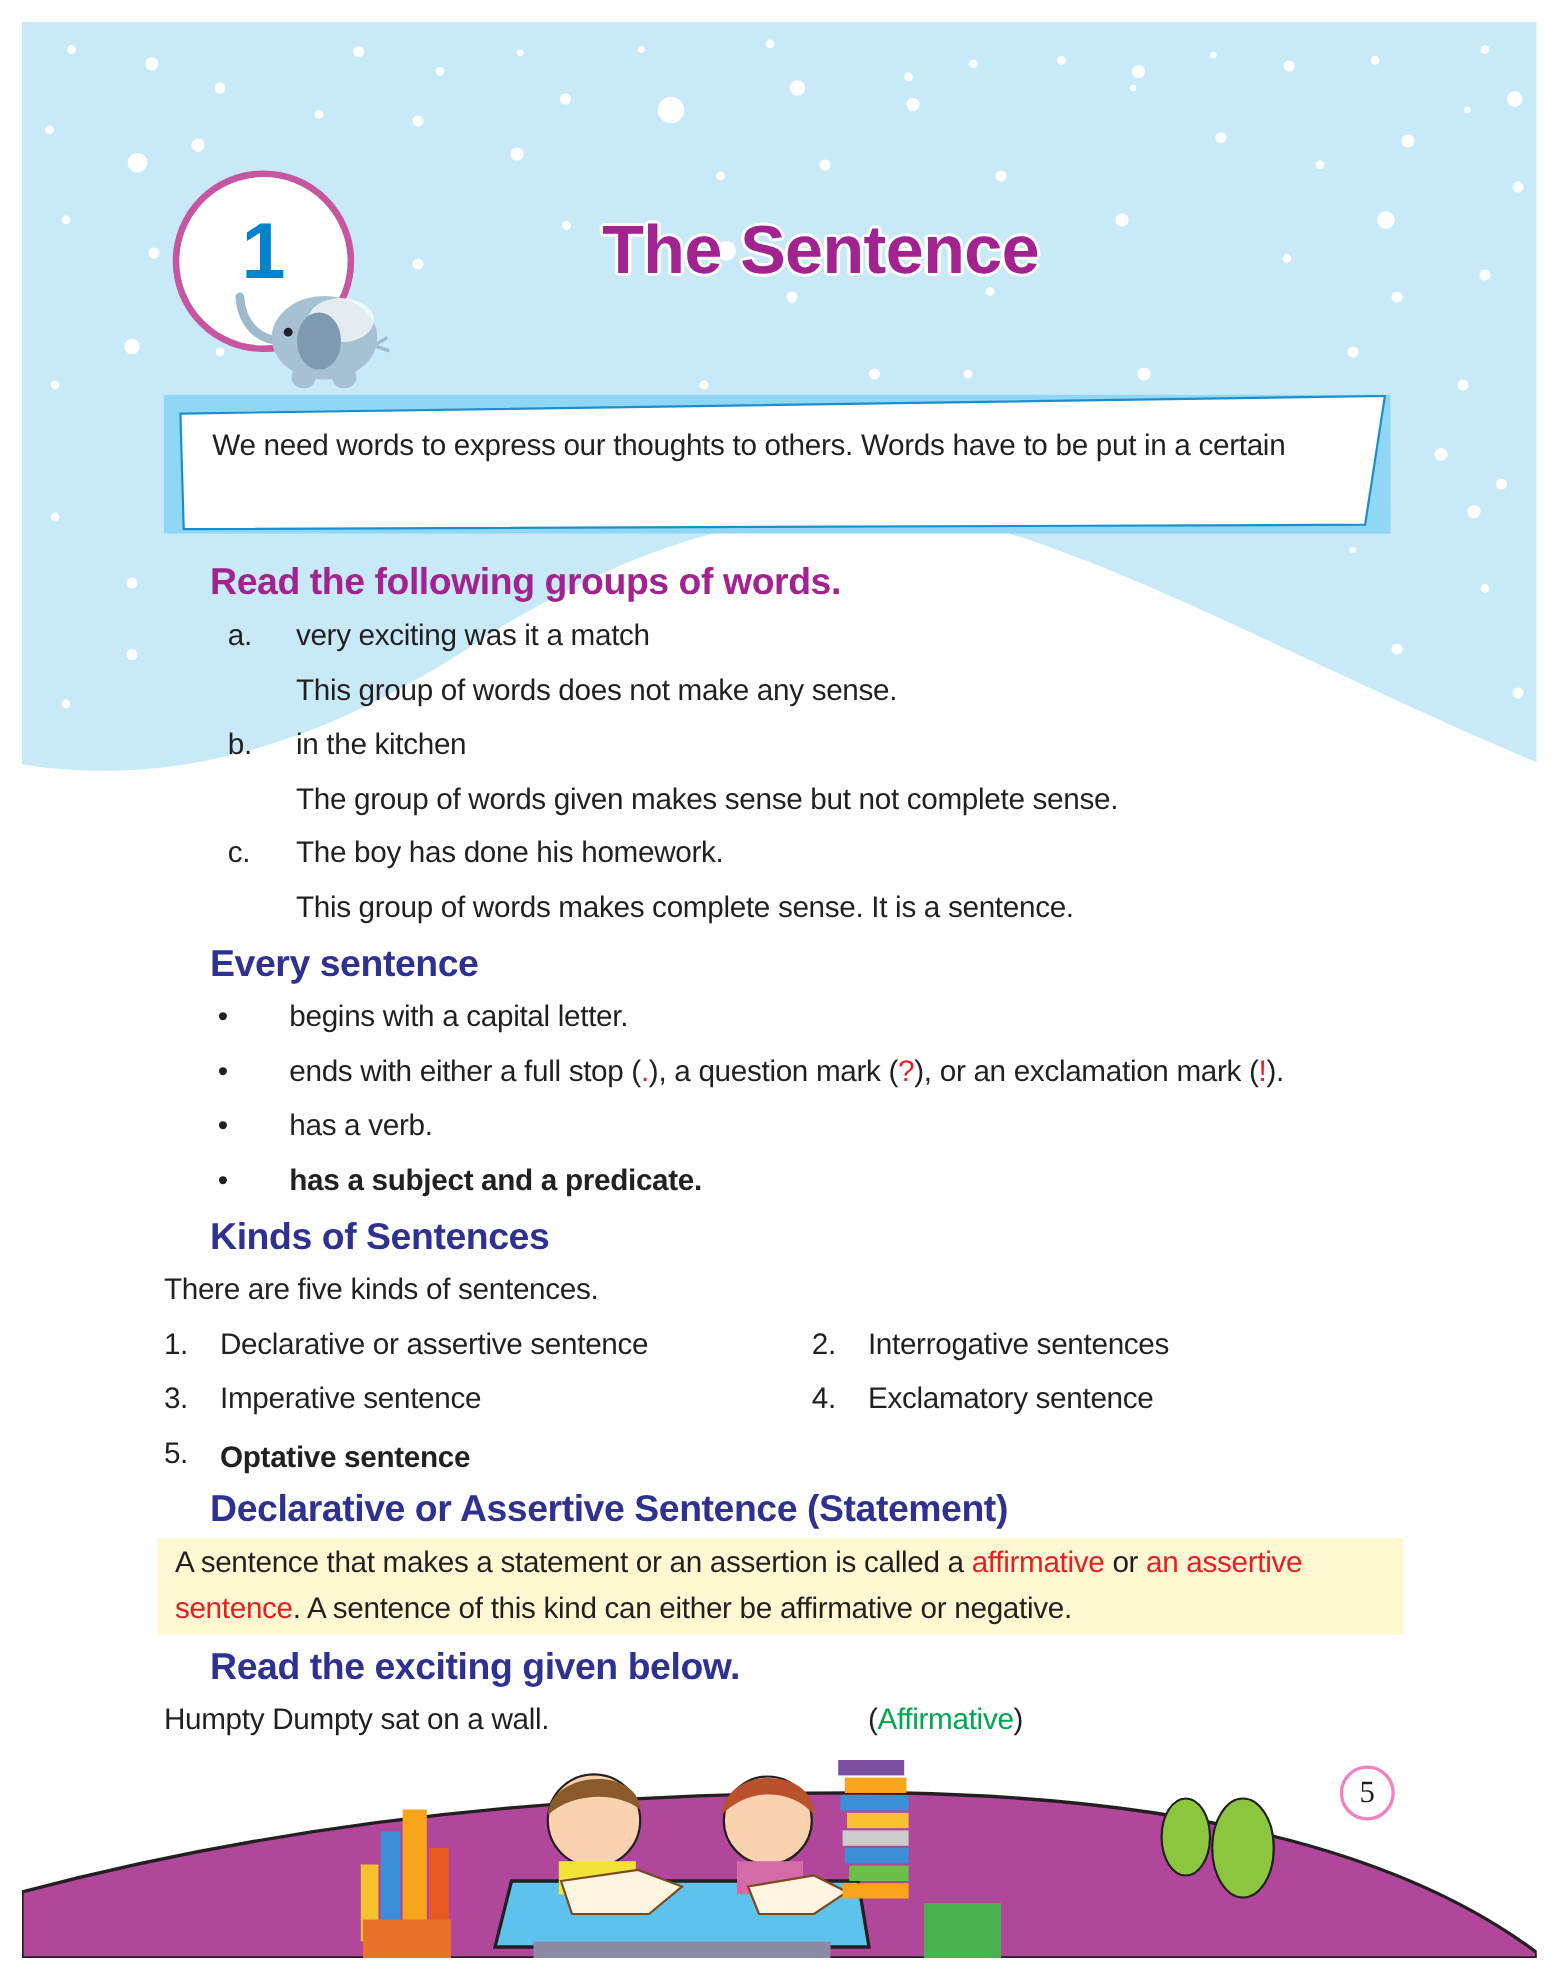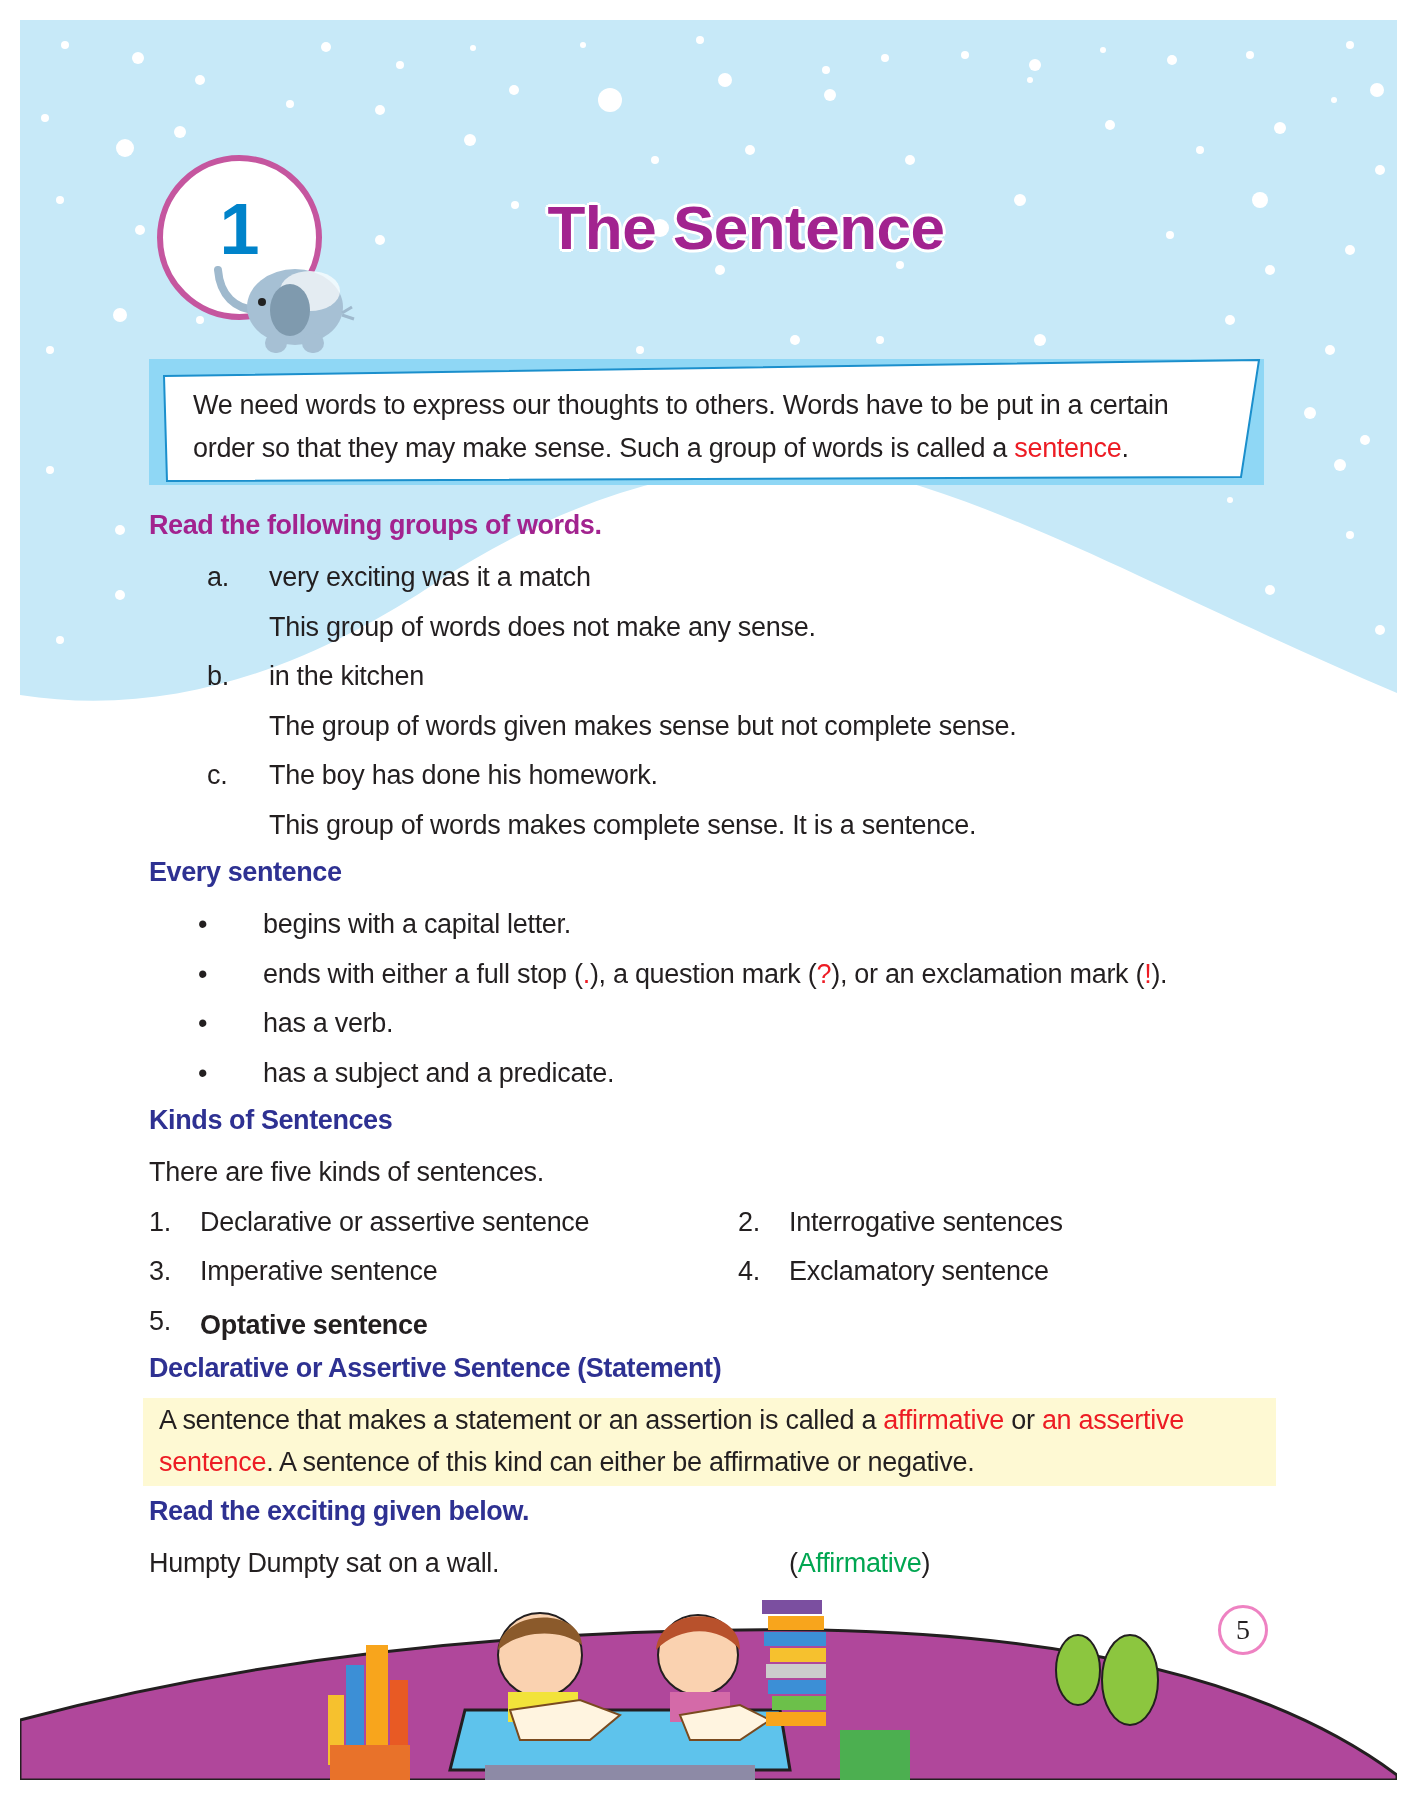--- a/index.html
+++ b/index.html
@@ -1,20 +1,20 @@
 <!DOCTYPE html>
 <html><head>
 <meta charset="utf-8">
 <style>
   html,body{margin:0;padding:0;background:#fff;}
   body{width:1417px;height:1800px;position:relative;overflow:hidden;font-family:"Liberation Sans","DejaVu Sans",sans-serif;color:#231f20;}
   .abs{position:absolute;}
   #sky{left:20px;top:20px;width:1377px;height:780px;}
   .txt{font-size:27px;line-height:34px;white-space:nowrap;letter-spacing:-0.3px;}
-  .head{font-weight:bold;font-size:27px;white-space:nowrap;letter-spacing:-0.4px;}
+  .head{font-weight:bold;font-size:34px;white-space:nowrap;letter-spacing:-0.4px;margin-left:42px;}
   .purple{color:#a2238f;}
   .navy{color:#2e3192;}
   .red{color:#ed1c24;}
   .green{color:#00a651;}
   #title{left:540px;top:192px;width:412px;text-align:center;font-weight:bold;font-size:62px;color:#a2238f;letter-spacing:-0.5px;
     text-shadow:-3px 0 #fff,3px 0 #fff,0 -3px #fff,0 3px #fff,-2px -2px #fff,2px 2px #fff,-2px 2px #fff,2px -2px #fff;}
   #chap-circle{left:157px;top:155px;width:165px;height:165px;border-radius:50%;border:6px solid #c5569f;background:#fff;box-sizing:border-box;}
   #chap-num{left:157px;top:188px;width:165px;text-align:center;font-weight:bold;font-size:72px;color:#0083ca;}
   #intro-back{left:149px;top:359px;width:1115px;height:126px;background:#8fd7f5;}
   #intro-text{left:193px;top:384px;}
@@ -116,21 +116,20 @@
 </svg>
 
 <div id="title" class="abs">The Sentence</div>
 
 <div id="intro-back" class="abs"></div>
 <svg class="abs" style="left:149px;top:359px;" width="1115" height="126" viewBox="0 0 1115 126">
   <polygon points="15,17 1110,1 1092,118 18,122" fill="#fff" stroke="#1b8fcc" stroke-width="2"></polygon>
 </svg>
 <div id="intro-text" class="abs">
   <div class="txt" style="line-height:43px;">We need words to express our thoughts to others. Words have to be put in a certain</div>
-  <div class="txt" style="line-height:43px;"><span>order so that they may make sense. Such a group of words is called a </span><span class="red">sentence</span><span>.</span></div>
 </div>
 
 <div class="abs head purple" style="left:149px;top:510px;">Read the following groups of words.</div>
 
 <div class="abs txt" style="left:207px;top:560px;">a.</div>
 <div class="abs txt" style="left:269px;top:560px;">very exciting was it a match</div>
 <div class="abs txt" style="left:269px;top:610px;">This group of words does not make any sense.</div>
 
 <div class="abs txt" style="left:207px;top:659px;">b.</div>
 <div class="abs txt" style="left:269px;top:659px;">in the kitchen</div>
@@ -145,21 +144,21 @@
 <div class="abs txt" style="left:198px;top:907px;">•</div>
 <div class="abs txt" style="left:263px;top:907px;">begins with a capital letter.</div>
 
 <div class="abs txt" style="left:198px;top:957px;">•</div>
 <div class="abs txt" style="left:263px;top:957px;"><span>ends with either a full stop (</span><span class="red">.</span><span>), a question mark (</span><span class="red">?</span><span>), or an exclamation mark (</span><span class="red">!</span><span>).</span></div>
 
 <div class="abs txt" style="left:198px;top:1006px;">•</div>
 <div class="abs txt" style="left:263px;top:1006px;">has a verb.</div>
 
 <div class="abs txt" style="left:198px;top:1056px;">•</div>
-<div class="abs txt" style="left:263px;top:1056px;">has a subject and a predicate.</div>
+<div class="abs txt" style="left:263px;top:1056px;font-weight:bold;">has a subject and a predicate.</div>
 
 <div class="abs head navy" style="left:149px;top:1105px;">Kinds of Sentences</div>
 <div class="abs txt" style="left:149px;top:1155px;">There are five kinds of sentences.</div>
 
 <div class="abs txt" style="left:149px;top:1205px;">1.</div>
 <div class="abs txt" style="left:200px;top:1205px;">Declarative or assertive sentence</div>
 <div class="abs txt" style="left:738px;top:1205px;">2.</div>
 <div class="abs txt" style="left:789px;top:1205px;">Interrogative sentences</div>
 
 <div class="abs txt" style="left:149px;top:1254px;">3.</div>

